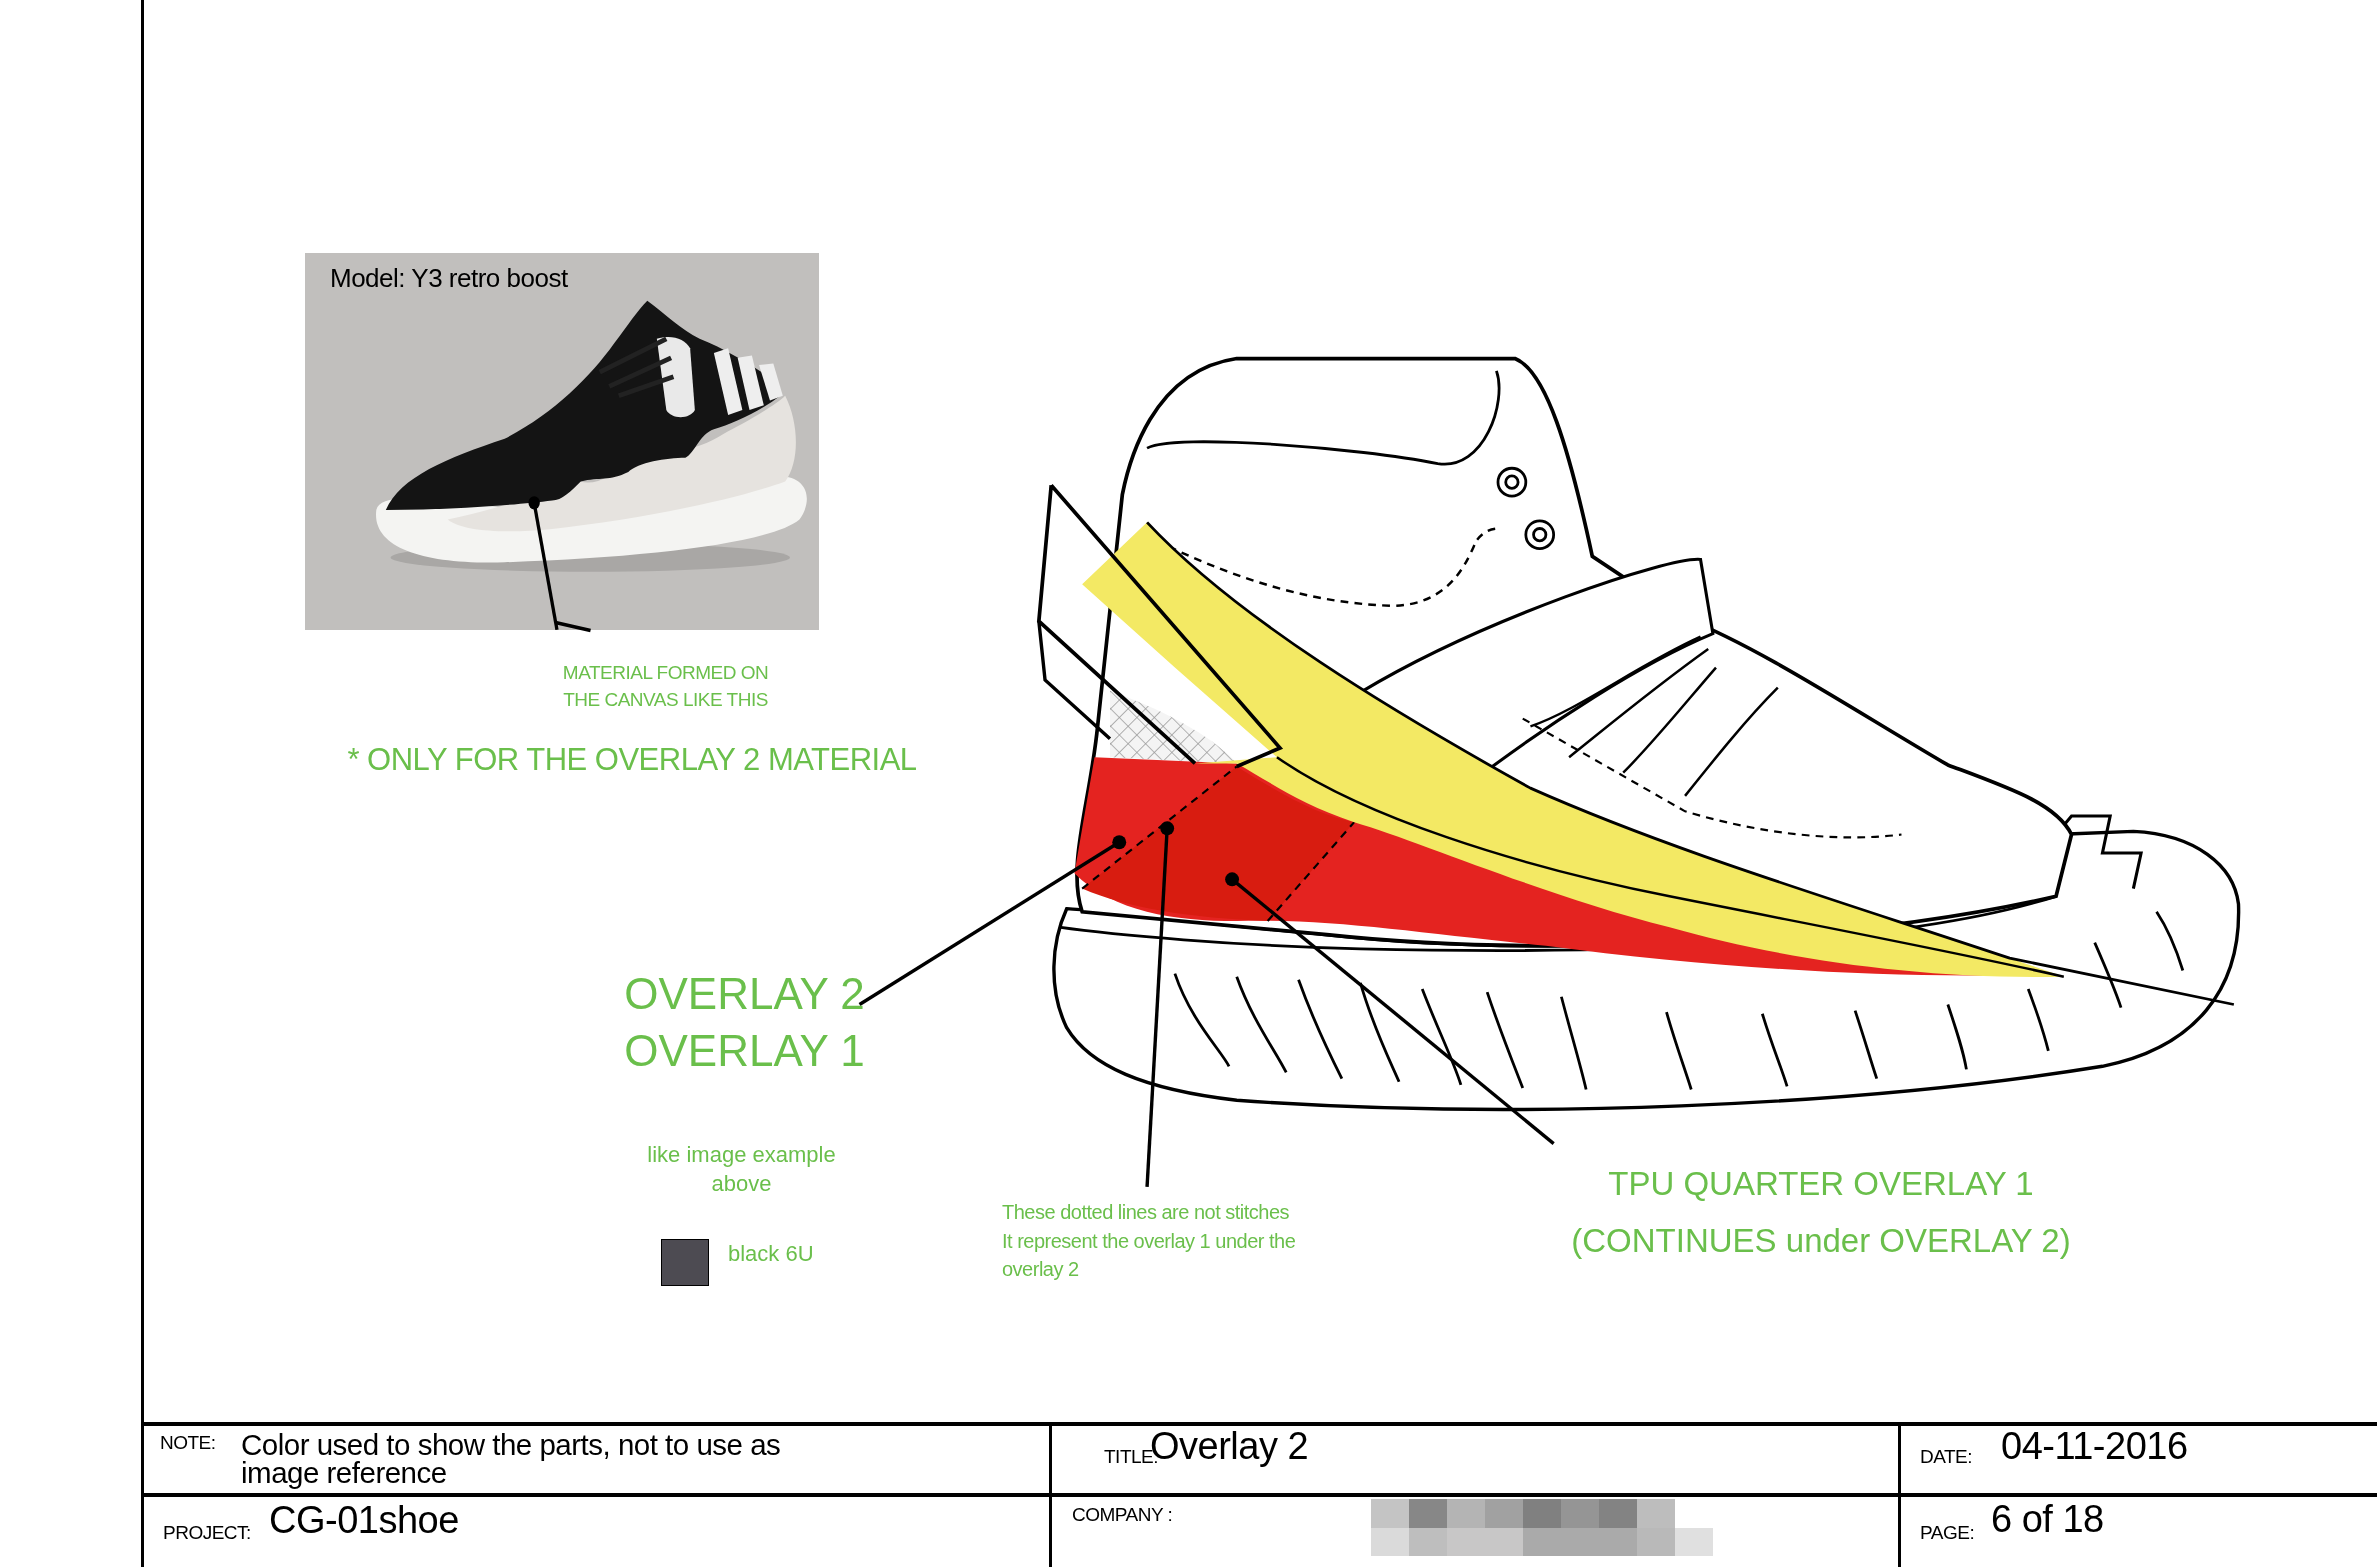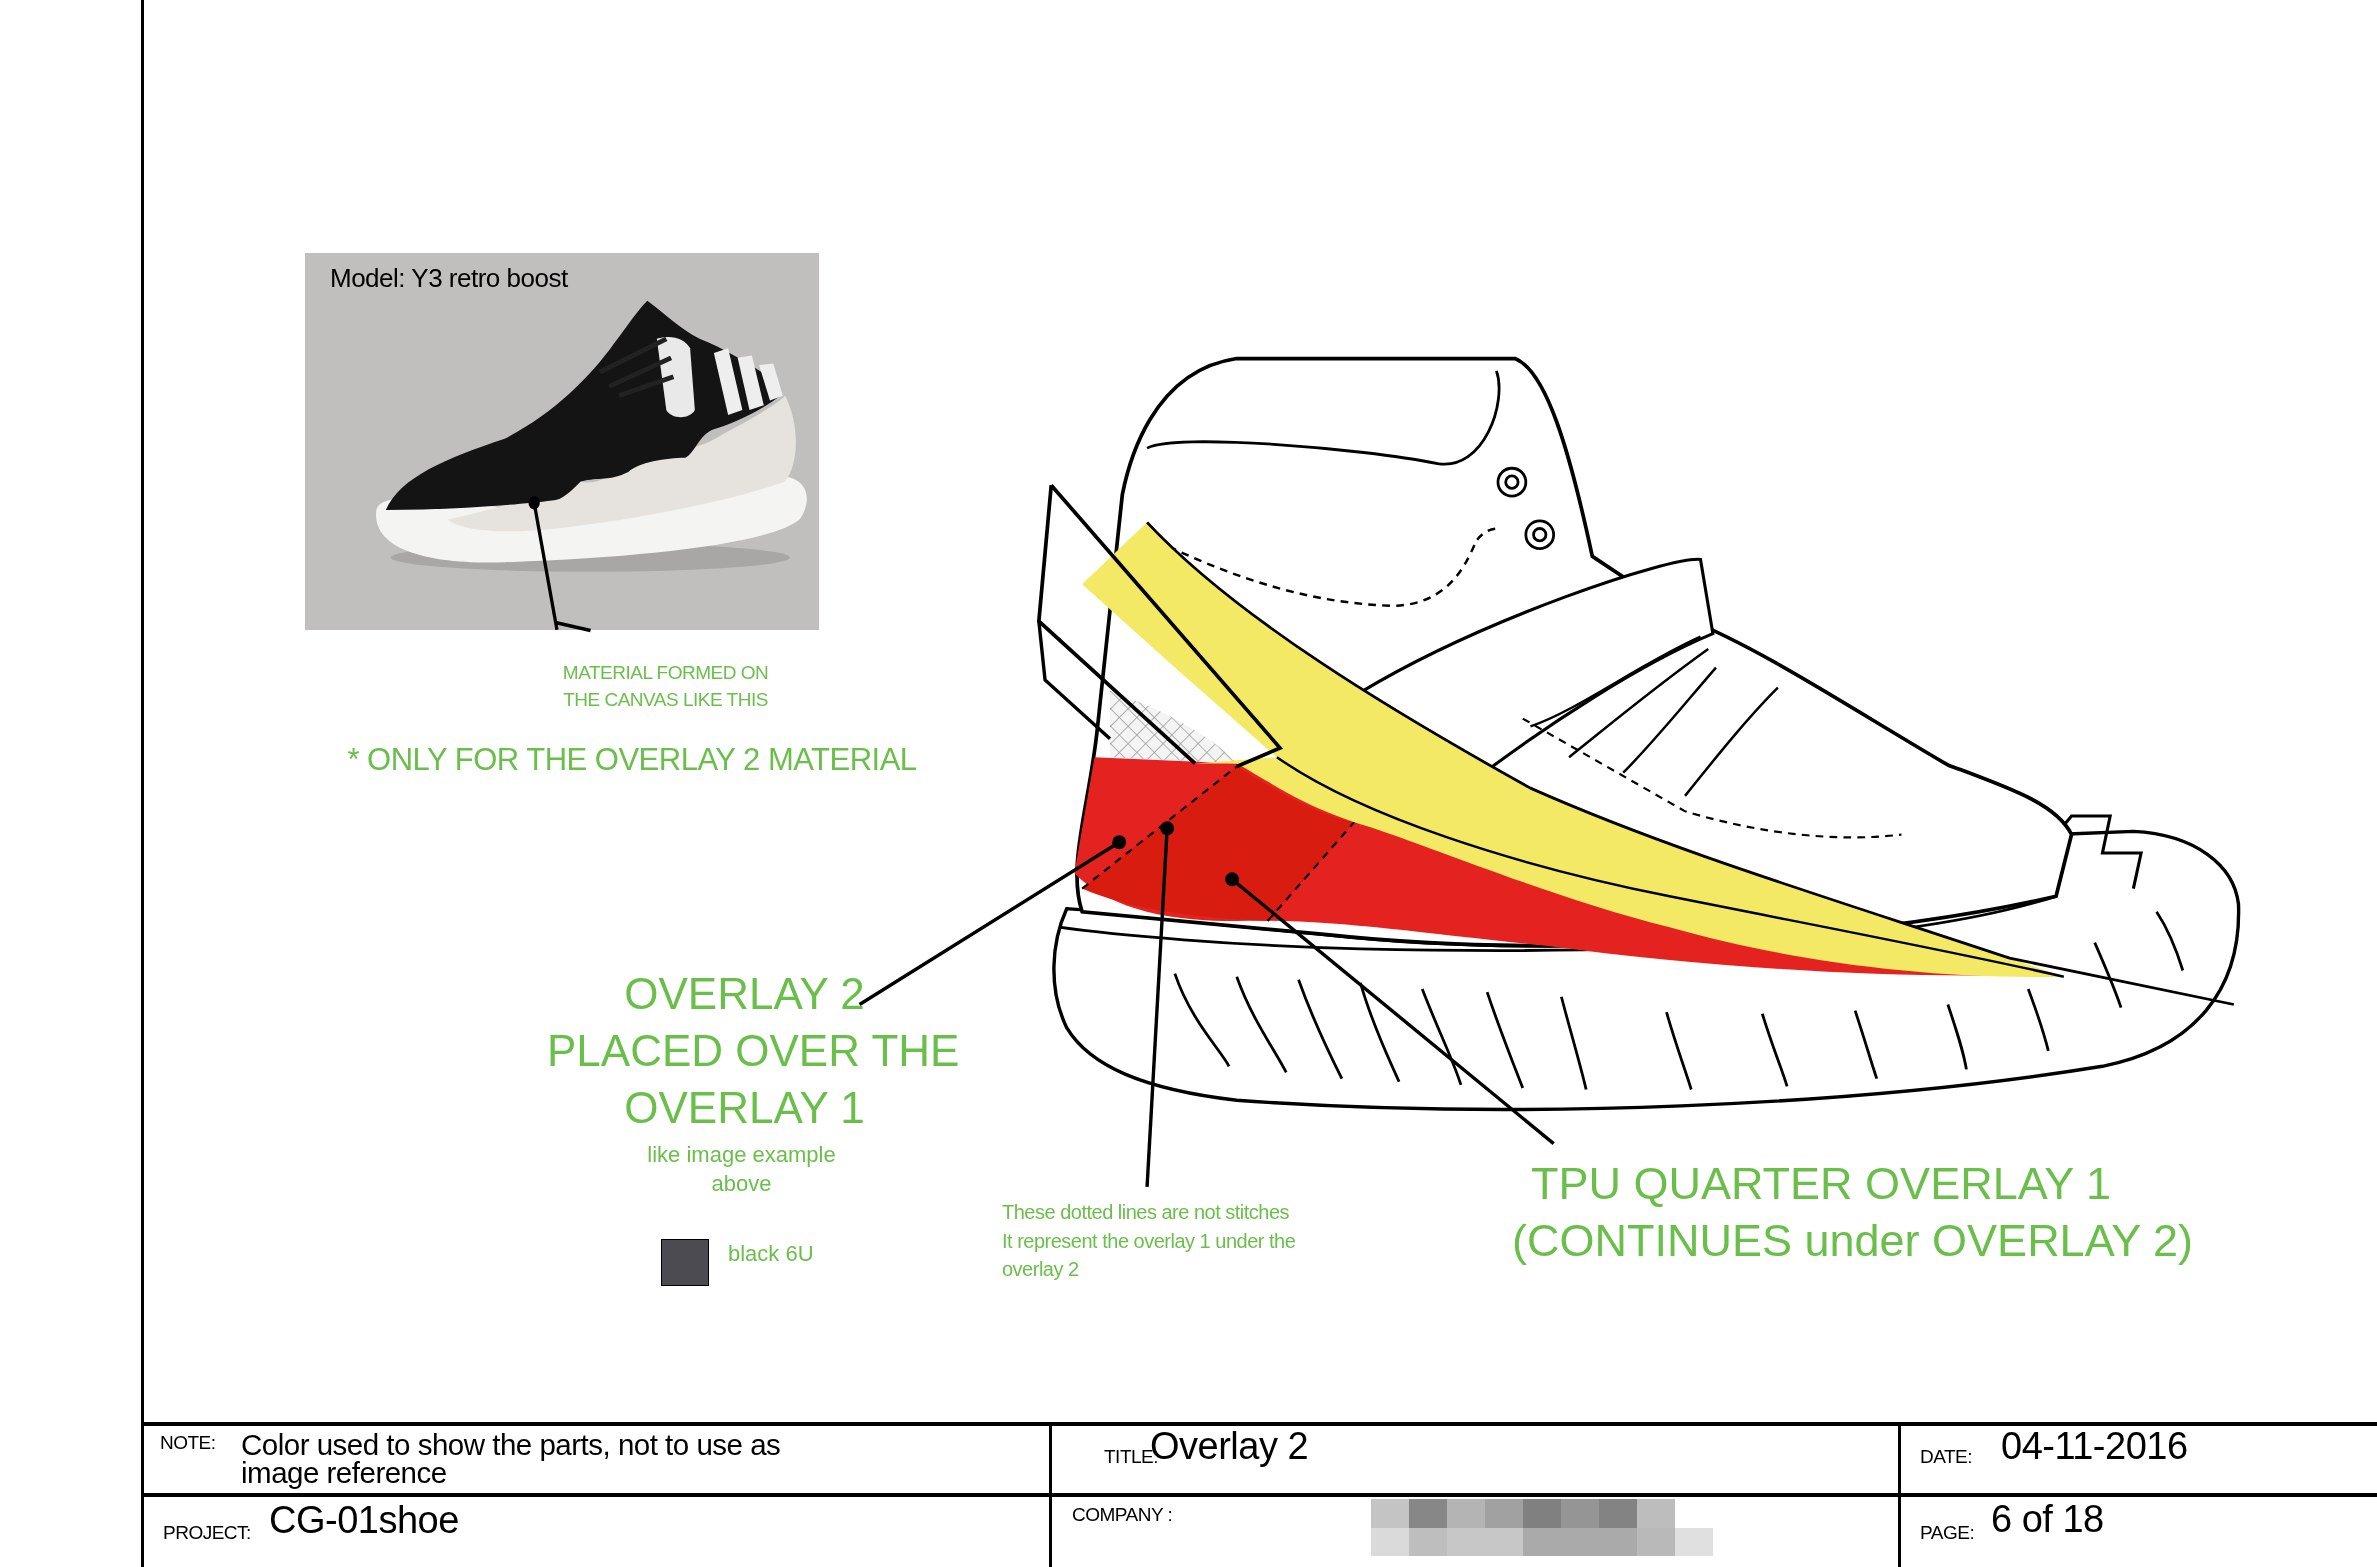--- a/index.html
+++ b/index.html
@@ -11,21 +11,21 @@
   .ref-photo .model-label { position:absolute; left:25px; top:9.5px; font-size:26px; color:#000; letter-spacing:-0.5px; white-space:nowrap; }
   .green { color:#6abf4b; }
   .g-center { position:absolute; text-align:center; white-space:nowrap; }
   .mat-formed { left:518px; top:659px; width:295px; font-size:19px; line-height:27px; letter-spacing:-0.5px; }
   .only-overlay { left:342px; top:742px; width:580px; font-size:31px; letter-spacing:-0.5px; }
   .overlay2-label { left:547px; top:965px; width:395px; font-size:44px; line-height:57px; }
   .like-image { left:618px; top:1141px; width:247px; font-size:22px; line-height:28.5px; }
   .swatch { position:absolute; left:661px; top:1239px; width:48px; height:47px; background:#4d4b52; border:1.9px solid #000; box-sizing:border-box; }
   .swatch-label { position:absolute; left:728px; top:1241px; font-size:22px; white-space:nowrap; }
   .dotted-note { position:absolute; left:1002px; top:1198px; font-size:20px; line-height:28.5px; white-space:nowrap; letter-spacing:-0.5px; }
-  .tpu-label { left:1512px; top:1155px; width:618px; font-size:45px; line-height:57px; }
+  .tpu-label { left:1512px; top:1155px; width:618px; font-size:33px; line-height:57px; }
   .shoe-svg { position:absolute; left:0; top:0; width:2424px; height:1567px; }
   
   .tb-hline { position:absolute; left:141px; right:0; height:4.3px; background:#000; }
   .tb-vline { position:absolute; width:3.3px; background:#000; }
   .tb-cell { position:absolute; white-space:nowrap; color:#000; }
   .tb-key { font-size:19px; letter-spacing:-0.5px; }
   .tb-val { font-size:38px; letter-spacing:-0.5px; }
   .tb-val-note { font-size:29.5px; line-height:27.6px; letter-spacing:-0.5px; }
   .blur-company { position:absolute; left:1371px; top:1499px; width:342px; height:57px; }
   .blur-company span { position:absolute; }
@@ -146,21 +146,20 @@
   </svg>
 
   <div class="g-center green mat-formed">
     <div>MATERIAL FORMED ON</div>
     <div>THE CANVAS LIKE THIS</div>
   </div>
   <div class="g-center green only-overlay">* ONLY FOR THE OVERLAY 2 MATERIAL</div>
 
   <div class="g-center green overlay2-label">
     <div>OVERLAY 2</div>
-    <div>PLACED OVER THE</div>
     <div>OVERLAY 1</div>
   </div>
   <div class="g-center green like-image">
     <div>like image example</div>
     <div>above</div>
   </div>
 
   <div class="swatch"></div>
   <div class="swatch-label green">black  6U</div>
 

